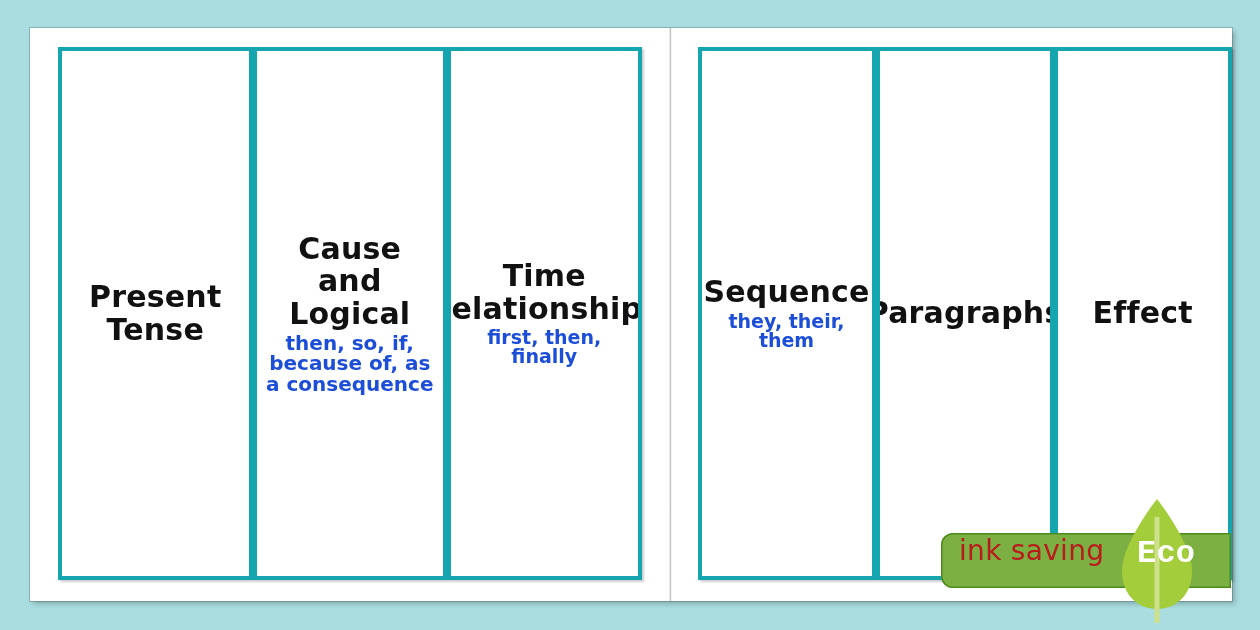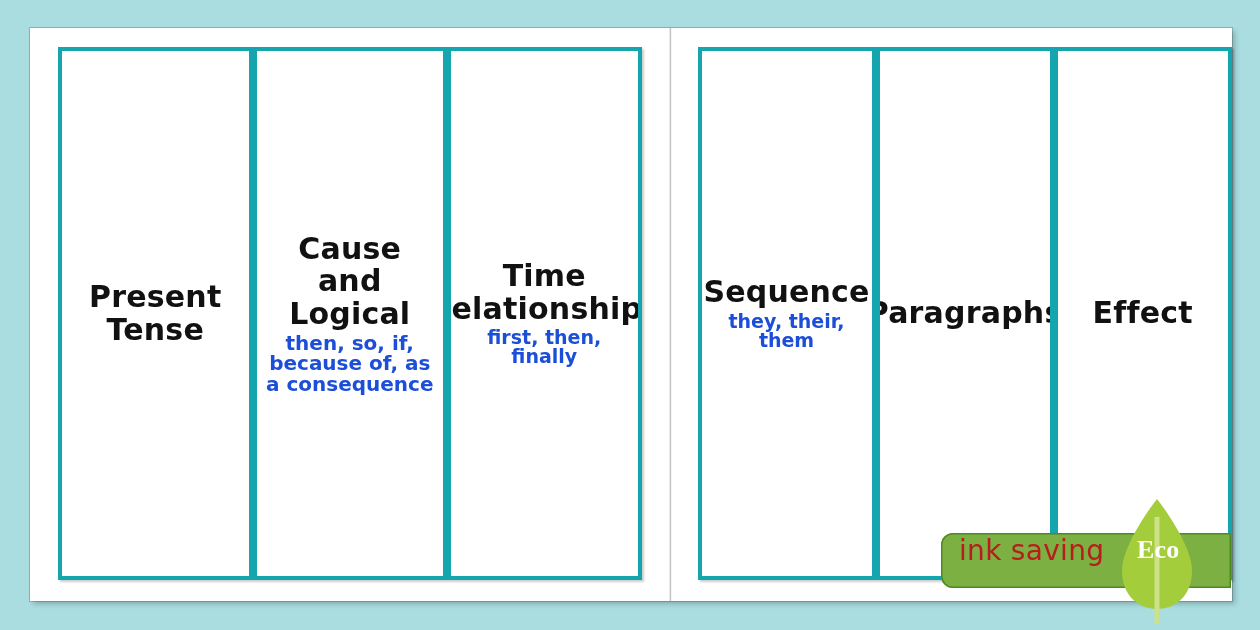--- a/index.html
+++ b/index.html
@@ -123,22 +123,22 @@
     position: absolute;
     left: 175px;
     top: -28px;
     width: 82px;
     height: 128px;
   }
   #eco-leaf-label {
     position: absolute;
     left: 196px;
     top: 12px;
-    font-family: Liberation Serif, serif;
-    font-size: 26px;
+    font-family: Liberation Mono, monospace;
+    font-size: 32px;
     font-weight: bold;
     color: #ffffff;
     letter-spacing: 0.2px;
   }
 </style>
 </head>
 <body>
 
 <div id="sheet">
 

